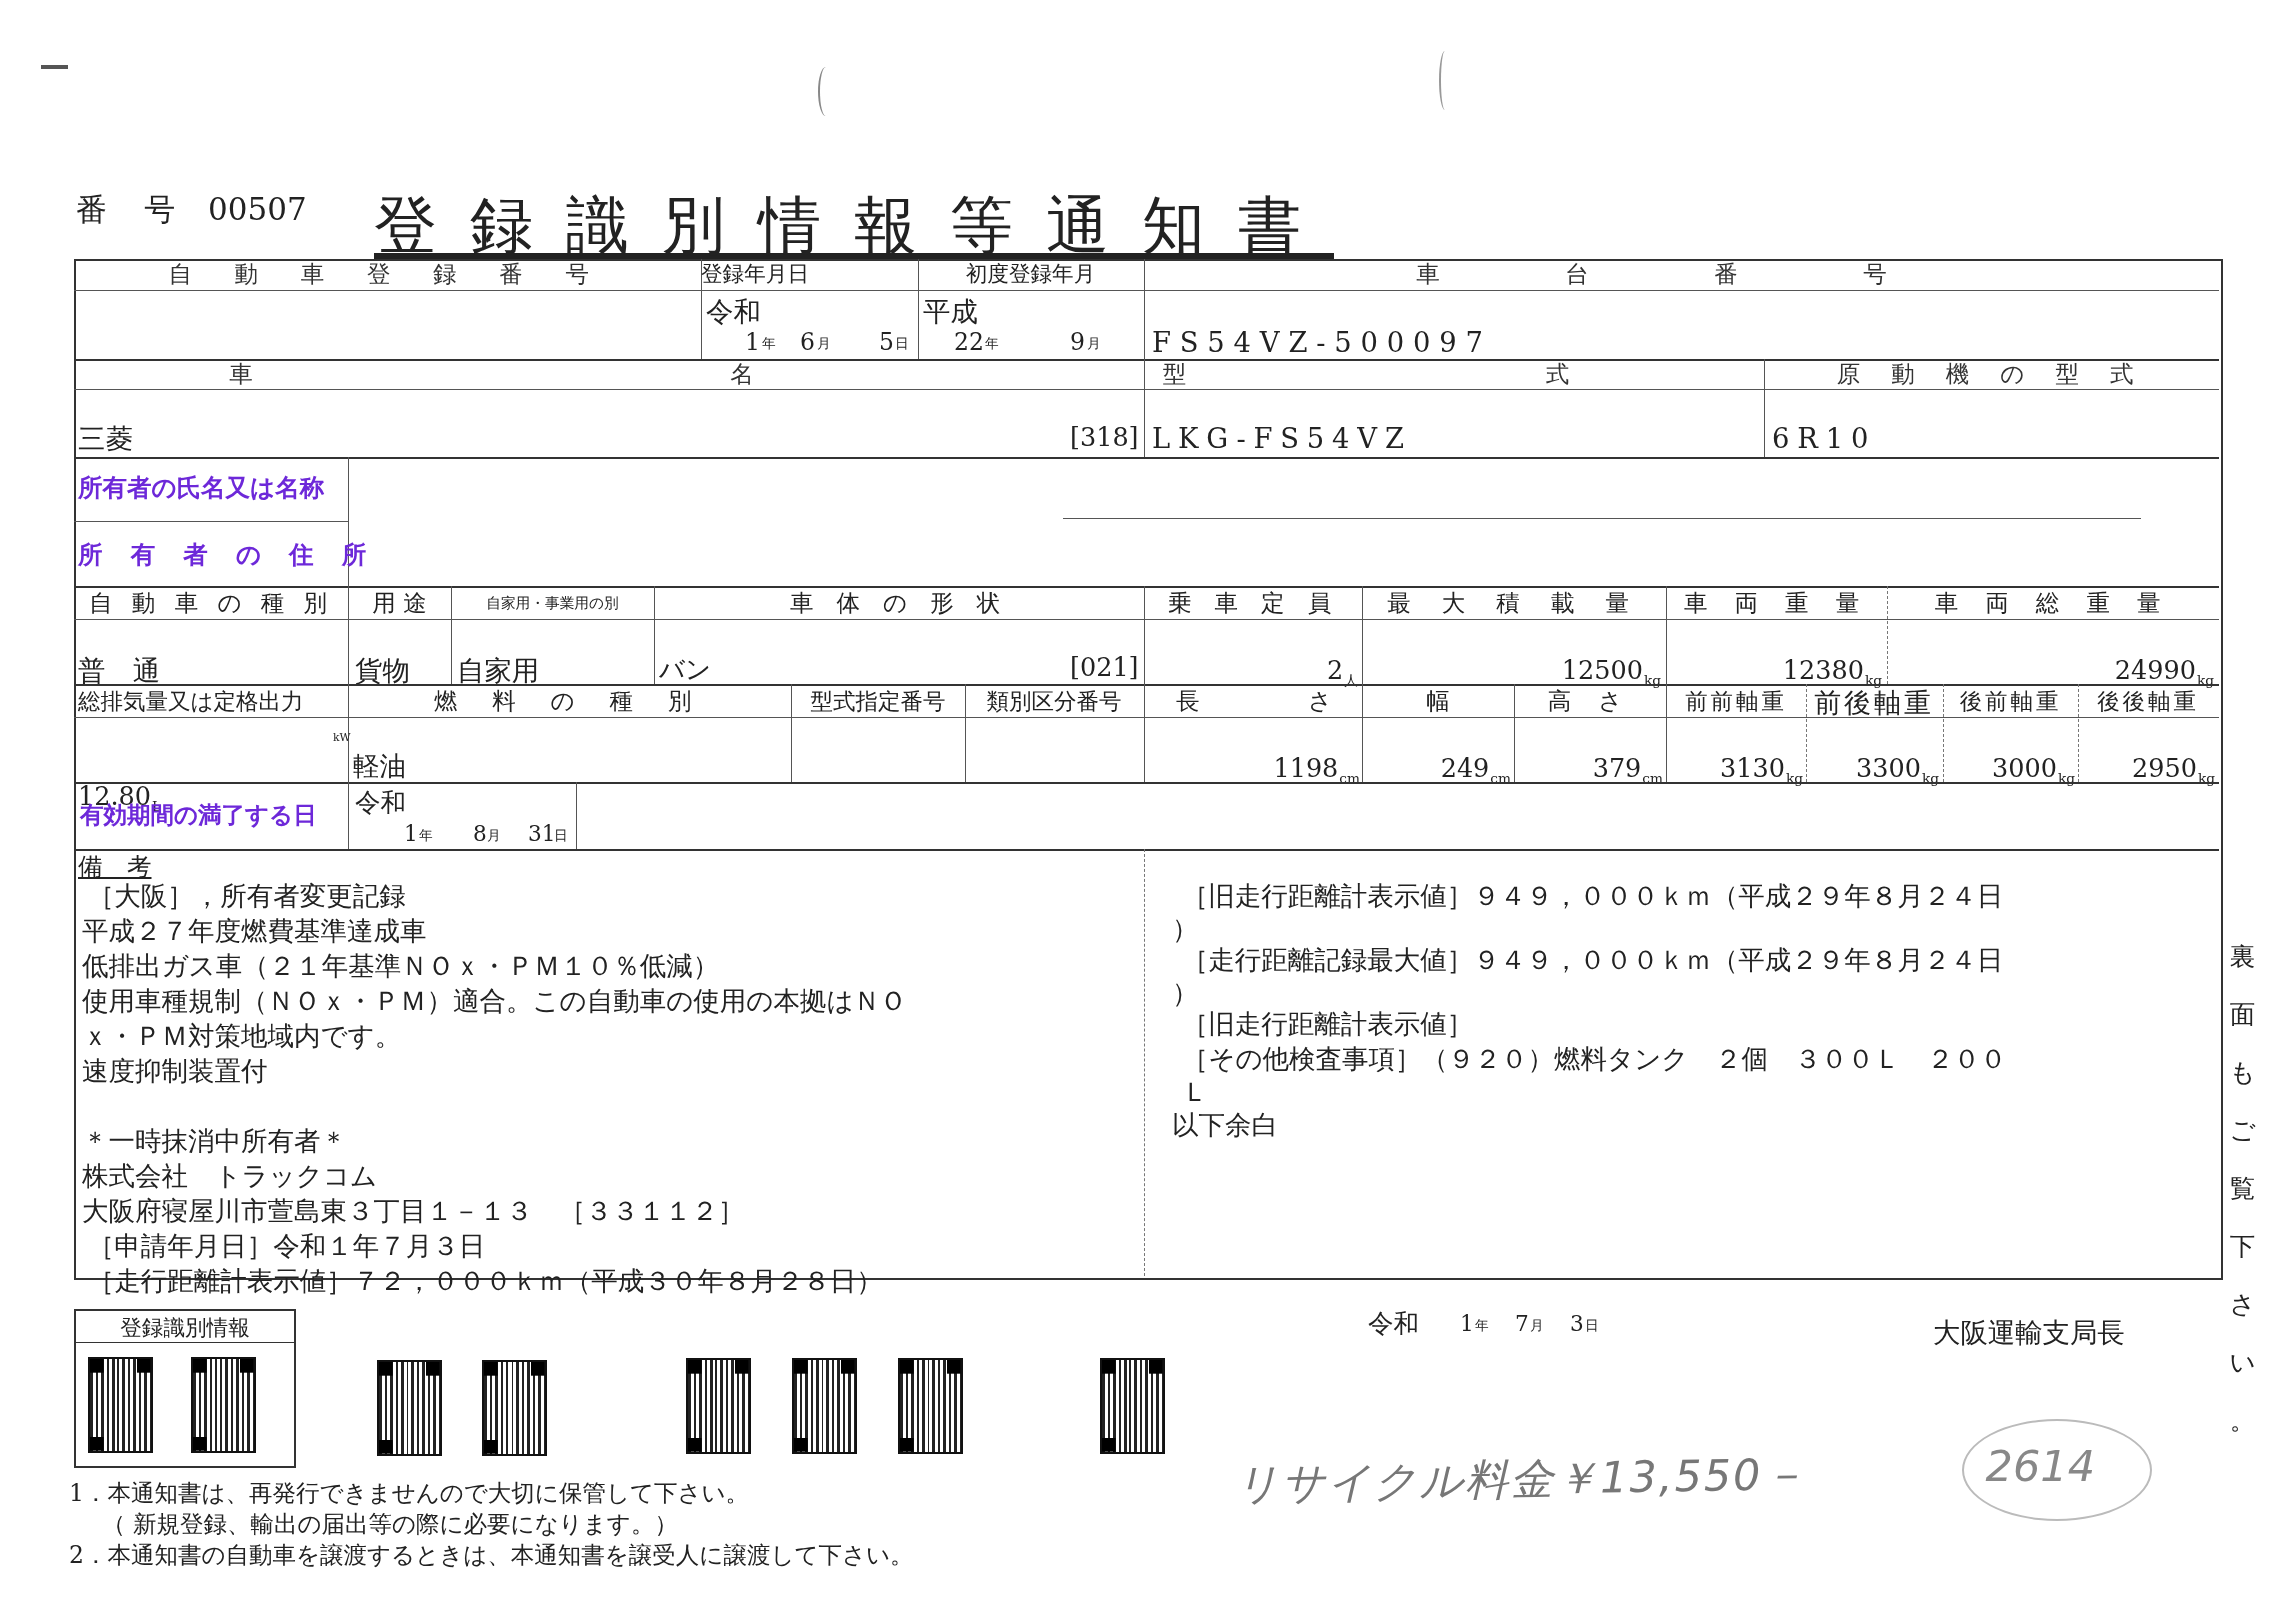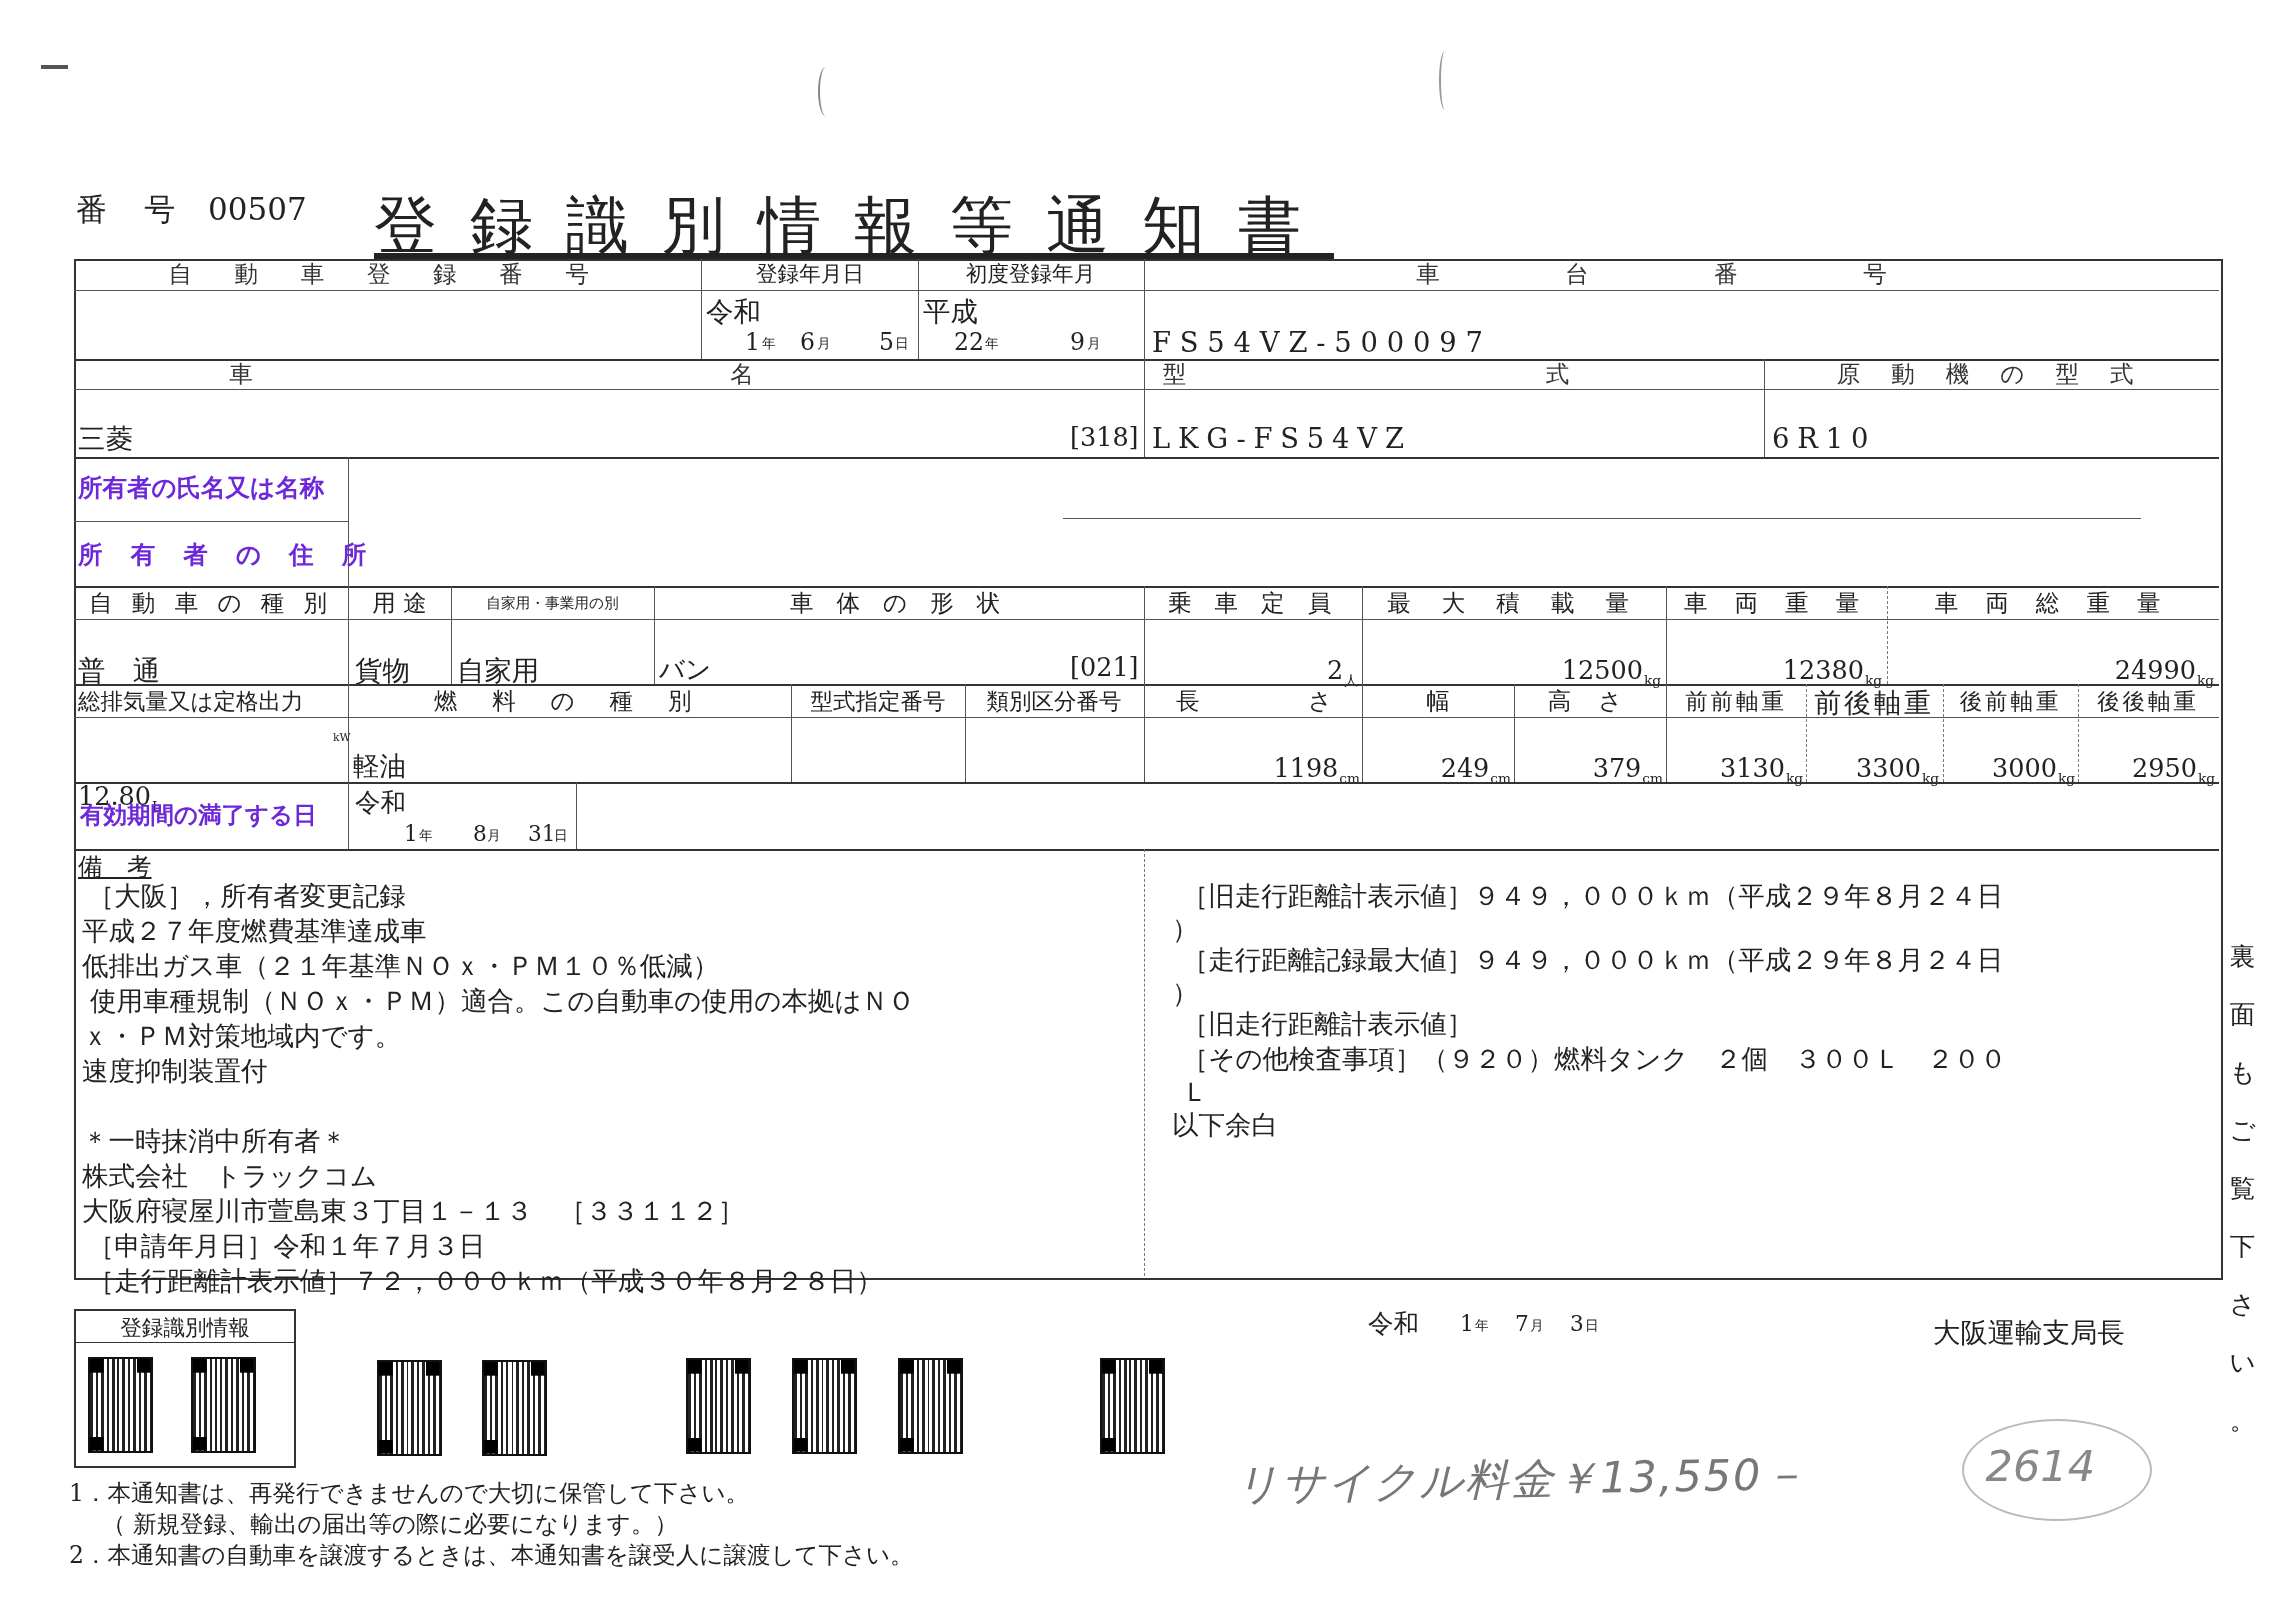--- a/index.html
+++ b/index.html
@@ -39,21 +39,21 @@
 <div class="t" style="left:374px;top:194px;font-size:63px;letter-spacing:33px;text-decoration:underline;text-underline-offset:5.9px;">登録識別情報等通知書</div>
 
 <div class="abs" style="left:74px;top:259px;width:2145px;height:1017px;border:2px solid #333;border-left-width:2px;"></div>
 
 <div class="hl thin" style="left:74px;top:290px;width:2145px;"></div>
 <div class="vl" style="left:701px;top:259px;height:100px;"></div>
 <div class="vl" style="left:918px;top:259px;height:100px;"></div>
 <div class="vl" style="left:1144px;top:259px;height:100px;"></div>
 
 <div class="t hdr" style="left:74px;top:263px;width:627px;">自 動 車 登 録 番 号</div>
-<div class="t" style="left:701px;top:263px;width:218px;text-align:center;font-size:21.6px;">登録年月日</div>
+<div class="t" style="left:701px;top:263px;width:218px;text-align:left;font-size:21.6px;">登録年月日</div>
 <div class="t" style="left:918px;top:263px;width:225px;text-align:center;font-size:21.6px;">初度登録年月</div>
 <div class="t hdr" style="left:1144px;top:263px;width:1074px;letter-spacing:59px;">車 台 番 号</div>
 
 <div class="t" style="left:88px;top:314px;"></div>
 <div class="t val" style="left:706px;top:298px;font-size:27.4px;">令和</div>
 <div class="abs" style="left:706px;top:331px;width:208px;font-size:23.5px;">
   <span class="t" style="left:39px;top:0;">1</span>
     <span class="t unit" style="left:55px;top:5.9px;">年</span>
   <span class="t" style="left:94px;top:0;">6</span>
     <span class="t unit" style="left:110px;top:5.9px;">月</span>
@@ -175,21 +175,21 @@
 </div>
 
 <div class="hl" style="left:74px;top:849px;width:2145px;"></div>
 <div class="vl dash" style="left:1144px;top:849px;height:427px;"></div>
 <div class="t" style="left:78px;top:855px;font-size:24.5px;text-decoration:underline;">備　考</div>
 
 <div class="abs remarks" style="left:78px;top:878px;width:1059px;">
   <div style="height:35px;padding-left:9.8px;">［大阪］，所有者変更記録</div>
   <div style="height:35px;padding-left:3.9px;">平成２７年度燃費基準達成車</div>
   <div style="height:35px;padding-left:3.9px;">低排出ガス車（２１年基準ＮＯｘ・ＰＭ１０％低減）</div>
-  <div style="height:35px;padding-left:3.9px;margin-left:8px;">使用車種規制（ＮＯｘ・ＰＭ）適合。この自動車の使用の本拠はＮＯ</div>
+  <div style="height:35px;padding-left:3.9px;">使用車種規制（ＮＯｘ・ＰＭ）適合。この自動車の使用の本拠はＮＯ</div>
   <div style="height:35px;padding-left:3.9px;">ｘ・ＰＭ対策地域内です。</div>
   <div style="height:35px;padding-left:3.9px;">速度抑制装置付</div>
   <div style="height:35px;"></div>
   <div style="height:35px;padding-left:3.9px;">＊一時抹消中所有者＊</div>
   <div style="height:35px;padding-left:3.9px;">株式会社　トラックコム</div>
   <div style="height:35px;padding-left:3.9px;">大阪府寝屋川市萱島東３丁目１－１３　［３３１１２］</div>
   <div style="height:35px;padding-left:9.8px;">［申請年月日］令和１年７月３日</div>
   <div style="height:35px;padding-left:9.8px;">［走行距離計表示値］７２，０００ｋｍ（平成３０年８月２８日）</div>
 </div>
 

